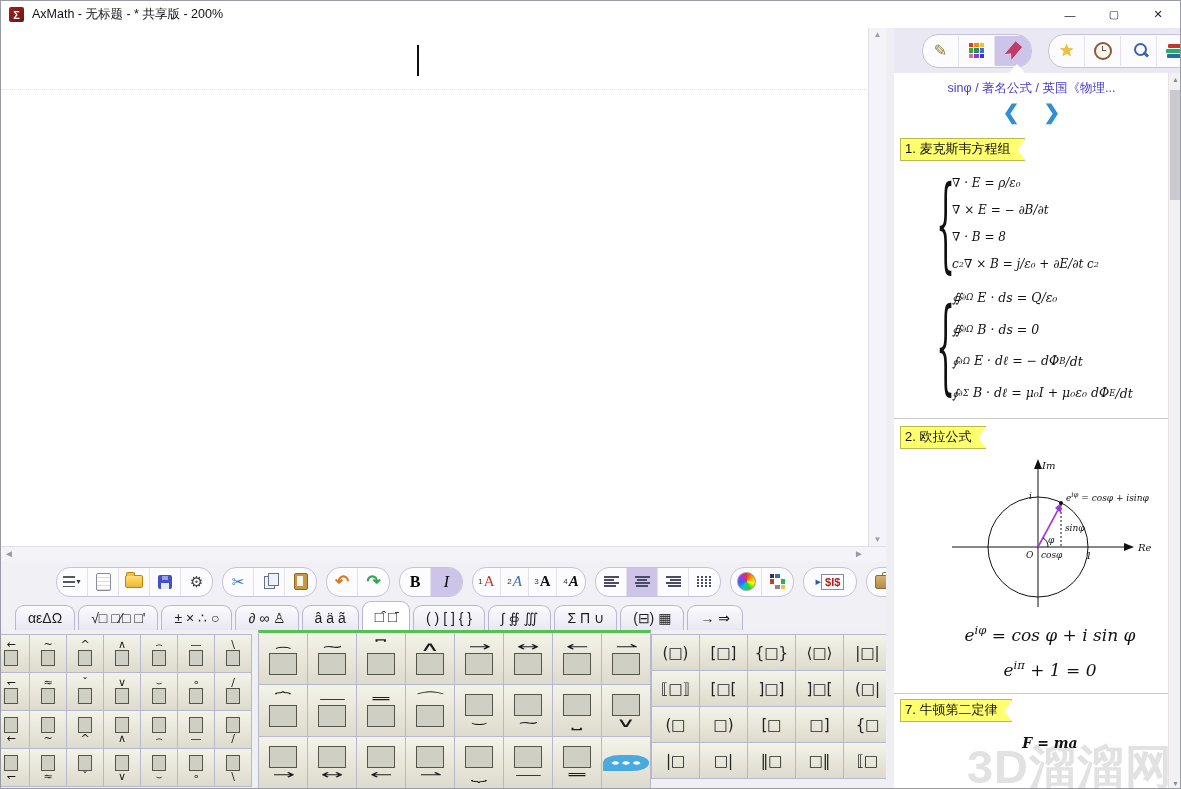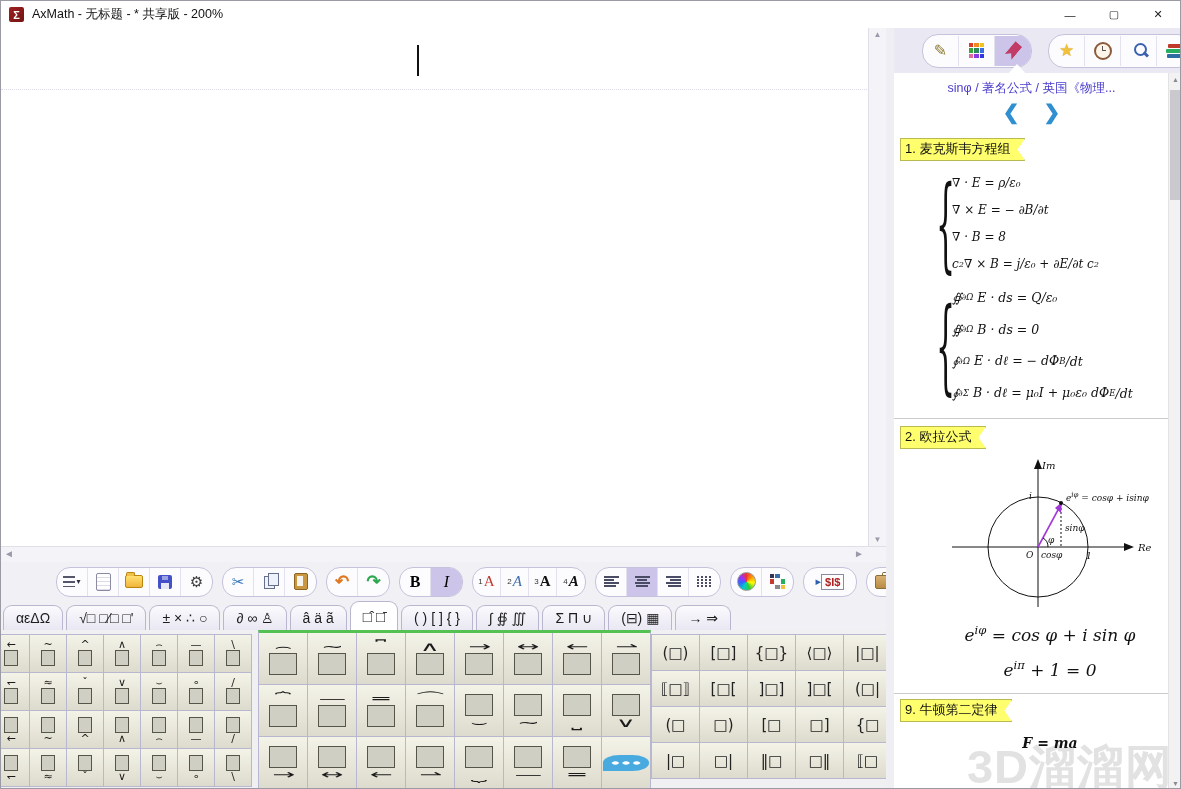--- a/index.html
+++ b/index.html
@@ -67,21 +67,21 @@
   .i-case::before{content:"";position:absolute;left:6px;top:-4px;width:6px;height:3px;border:1px solid #8a6d3b;border-bottom:none;border-radius:2px 2px 0 0;}
   .i-align{width:15px;height:12px;display:flex;flex-direction:column;justify-content:space-between;}
   .i-align i{display:block;height:2px;background:#4a4c66;}
   .i-align.al i:nth-child(2){width:70%;} .i-align.al i:nth-child(4){width:85%;}
   .i-align.ac{align-items:center;} .i-align.ac i{width:100%;} .i-align.ac i:nth-child(2){width:64%;} .i-align.ac i:nth-child(4){width:80%;}
   .i-align.ar{align-items:flex-end;} .i-align.ar i{width:100%;} .i-align.ar i:nth-child(2){width:70%;} .i-align.ar i:nth-child(4){width:85%;}
   .i-align.ad i{background:repeating-linear-gradient(90deg,#4a4c66 0 2px,transparent 2px 4px);}
   .i-align i{width:100%;}
 
   
-  #tabbar{position:absolute;left:0;top:600px;width:885px;height:29px;background:#f1f0f5;display:flex;align-items:flex-end;padding-left:2px;gap:3px;box-sizing:border-box;}
+  #tabbar{position:absolute;left:0;top:600px;width:885px;height:29px;background:#f1f0f5;display:flex;align-items:flex-end;padding-left:14px;gap:3px;box-sizing:border-box;}
   .tab{height:24px;padding:0 12px;display:flex;align-items:center;background:linear-gradient(#fbfafd,#e9e7f2);
        border:1px solid #b9b6cf;border-bottom:none;border-radius:9px 9px 0 0;font-size:14px;color:#1c1c1c;cursor:pointer;white-space:nowrap;}
   .tab.active{background:#fff;height:28px;position:relative;z-index:3;font-size:15px;}
 
   
   #symbols{position:absolute;left:0;top:629px;width:885px;height:160px;background:#f0eff2;overflow:hidden;}
   .grid{position:absolute;display:grid;gap:1px;background:#b9b7cf;border:1px solid #b9b7cf;}
   .cell{background:linear-gradient(#f4f3e8,#dddbcd);display:flex;align-items:center;justify-content:center;cursor:pointer;}
   #grid-accents{left:-9px;top:4px;grid-template-columns:repeat(7,36px);grid-auto-rows:37px;}
   #grid-wide{left:257px;top:0;grid-template-columns:repeat(8,48px);grid-auto-rows:51px;border-top:3px solid var(--highlight_green,#53c253);}
@@ -822,21 +822,21 @@
       </svg>
 
       <div id="euler-formulas">
 
       <div class="formula math">e<sup>iφ</sup> = cos φ + i sin φ</div>
           <div class="formula math">e<sup>iπ</sup> + 1 = 0</div>
         </div>
 
       <div class="divider"></div>
 
-      <div class="tag t3"><span>9. 牛顿第二定律</span></div>
+      <div class="tag t3"><span>7. 牛顿第二定律</span></div>
 
       <div id="newton-formula" class="formula math">F = ma</div>
 
       <div id="watermark">3D溜溜网</div>
     </div>
 
     <div id="side-scroll">
       <span class="arr" style="top:3px;">▲</span>
       <div class="thumb"></div>
       <span class="arr" style="bottom:3px;">▼</span>

